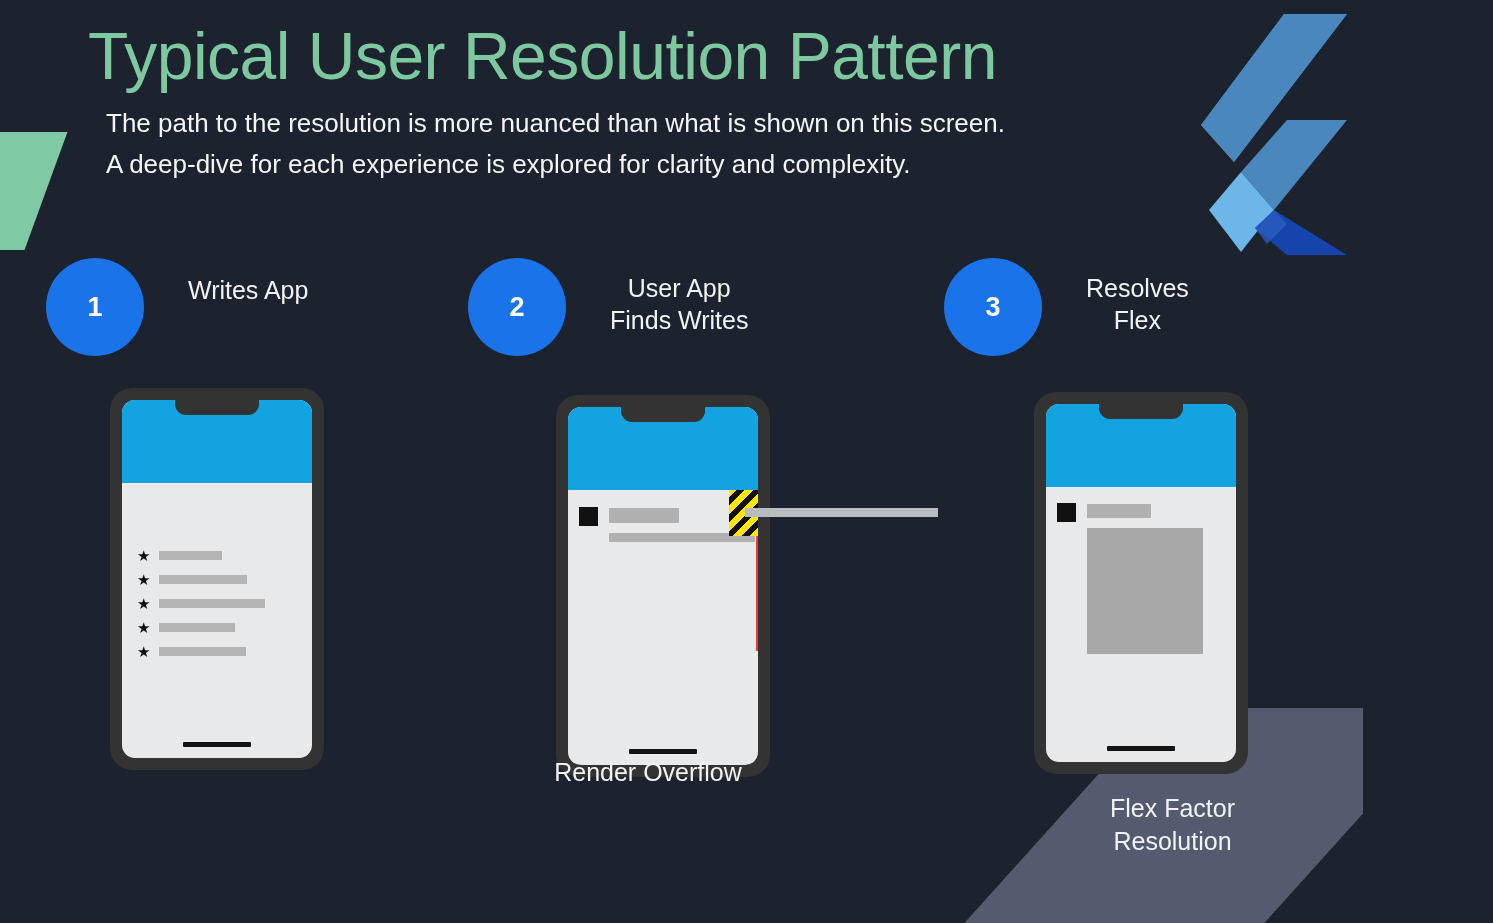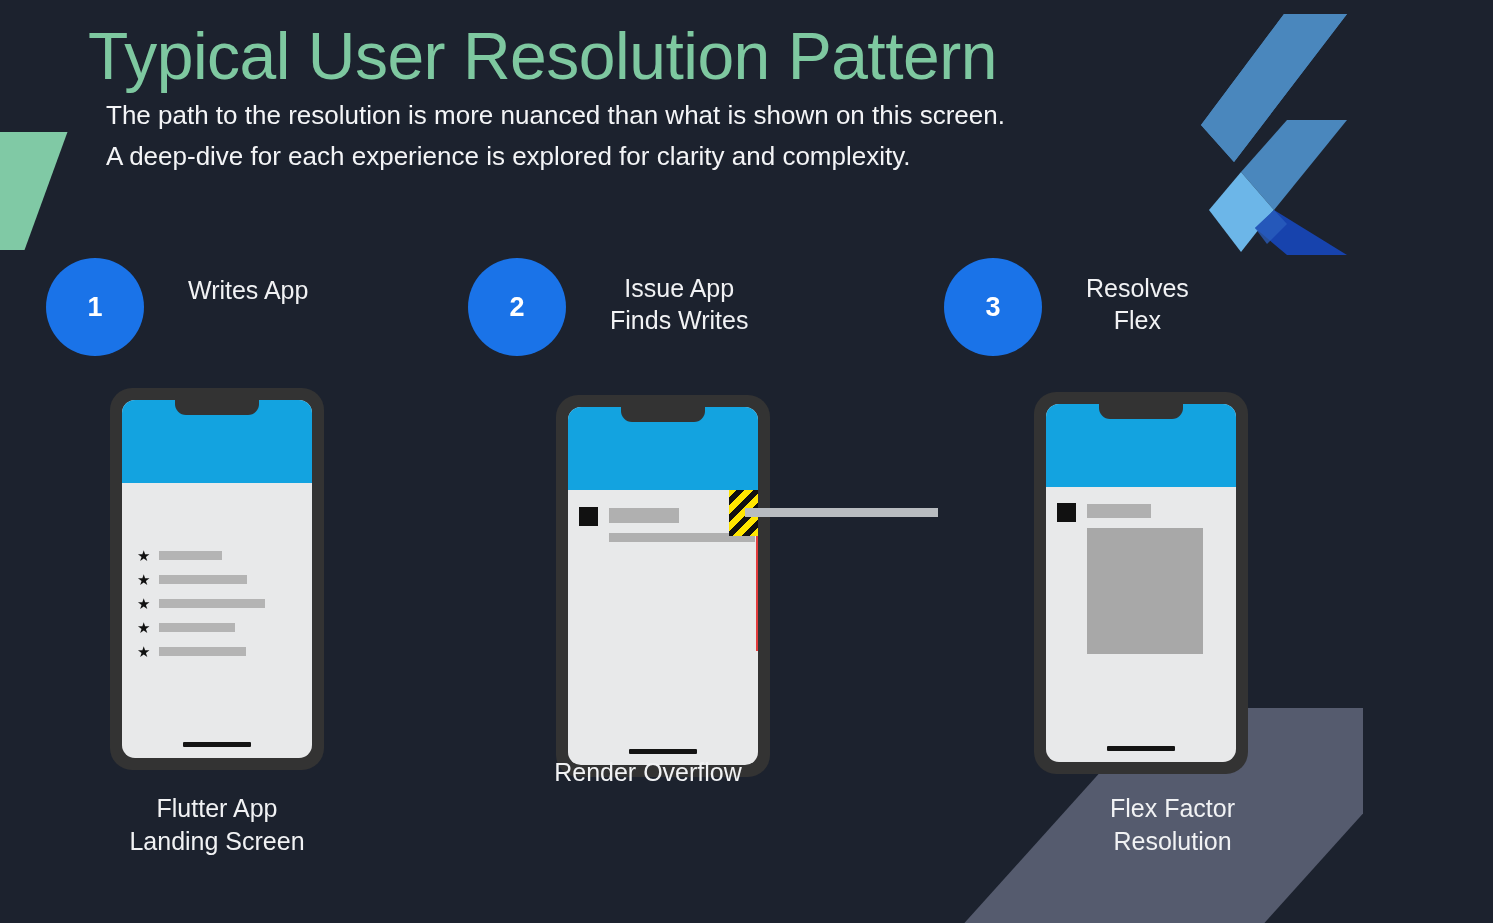--- a/index.html
+++ b/index.html
@@ -54,21 +54,21 @@
   .slide-title {
     font-size: 66px;
     font-weight: 400;
     color: #7ec8a0;
     letter-spacing: -0.5px;
     line-height: 1.05;
     margin: 0;
     white-space: nowrap;
   }
   .subtitle-block {
-    margin-top: 4px;
+    margin-top: 12px;
     margin-left: 18px;
   }
   .subtitle-line {
     font-size: 26px;
     color: #f3f4f6;
     line-height: 1.58;
     white-space: nowrap;
   }
 
   
@@ -235,21 +235,21 @@
     <div class="step step-1">
       <div class="step-circle">1</div>
       <div class="step-label">
         <div>Writes App</div>
       </div>
     </div>
 
     <div class="step step-2">
       <div class="step-circle">2</div>
       <div class="step-label">
-        <div>Issue App</div>
+        <div>User App</div>
         <div>Finds Writes</div>
       </div>
     </div>
 
     <div class="step step-3">
       <div class="step-circle">3</div>
       <div class="step-label">
         <div>Resolves</div>
         <div>Flex</div>
       </div>
@@ -315,24 +315,20 @@
       </div>
       <div class="body-area">
         <div class="blk-square" style="left:11px; top:16px;"></div>
         <div class="gray-bar" style="left:41px; top:17px; width:64px; height:14px;"></div>
         <div class="content-block" style="left:41px; top:41px; width:116px; height:126px;"></div>
         <div class="home-indicator"></div>
       </div>
     </div>
   </div>
 
-  <div class="caption caption-1">
-    <div>Flutter App</div>
-    <div>Landing Screen</div>
-  </div>
   <div class="caption caption-2">
     <div>Render Overflow</div>
   </div>
   <div class="caption caption-3">
     <div>Flex Factor</div>
     <div>Resolution</div>
   </div>
 
 </div>
 

